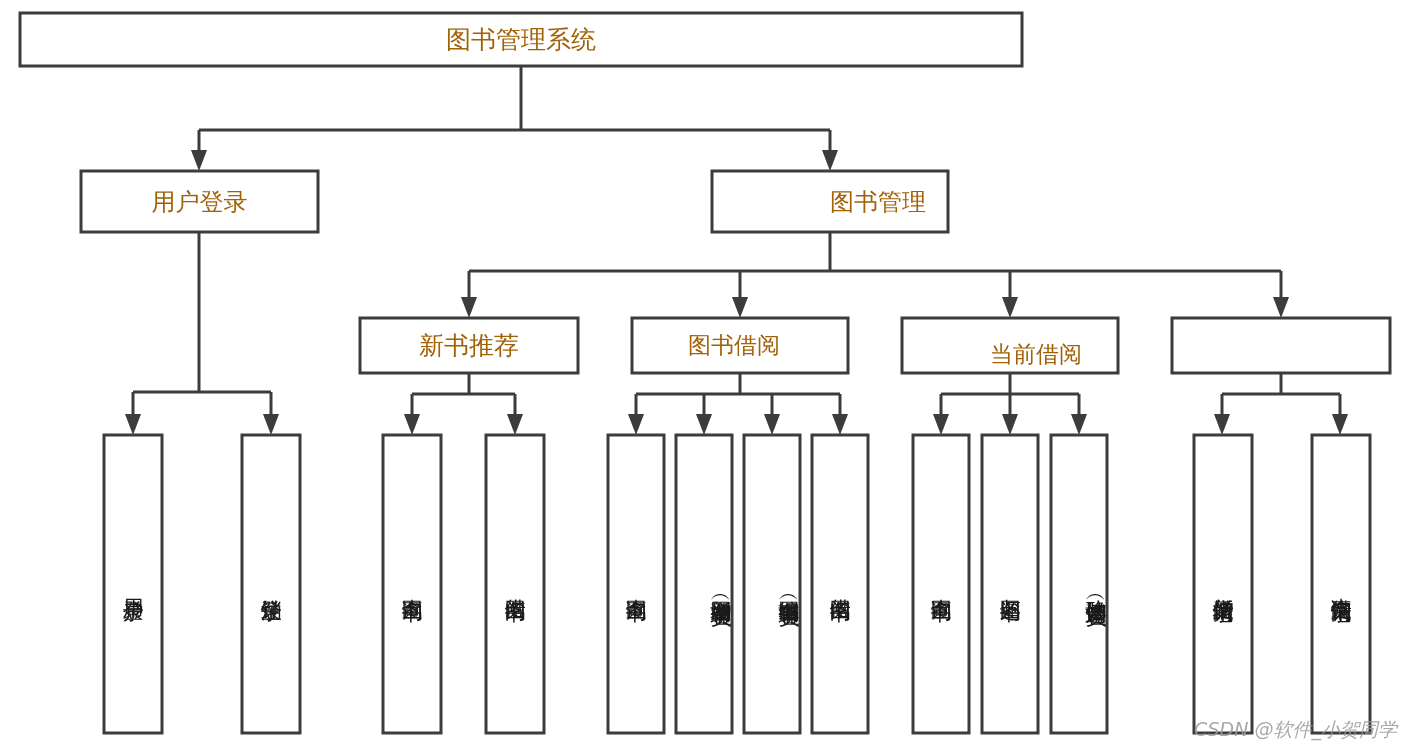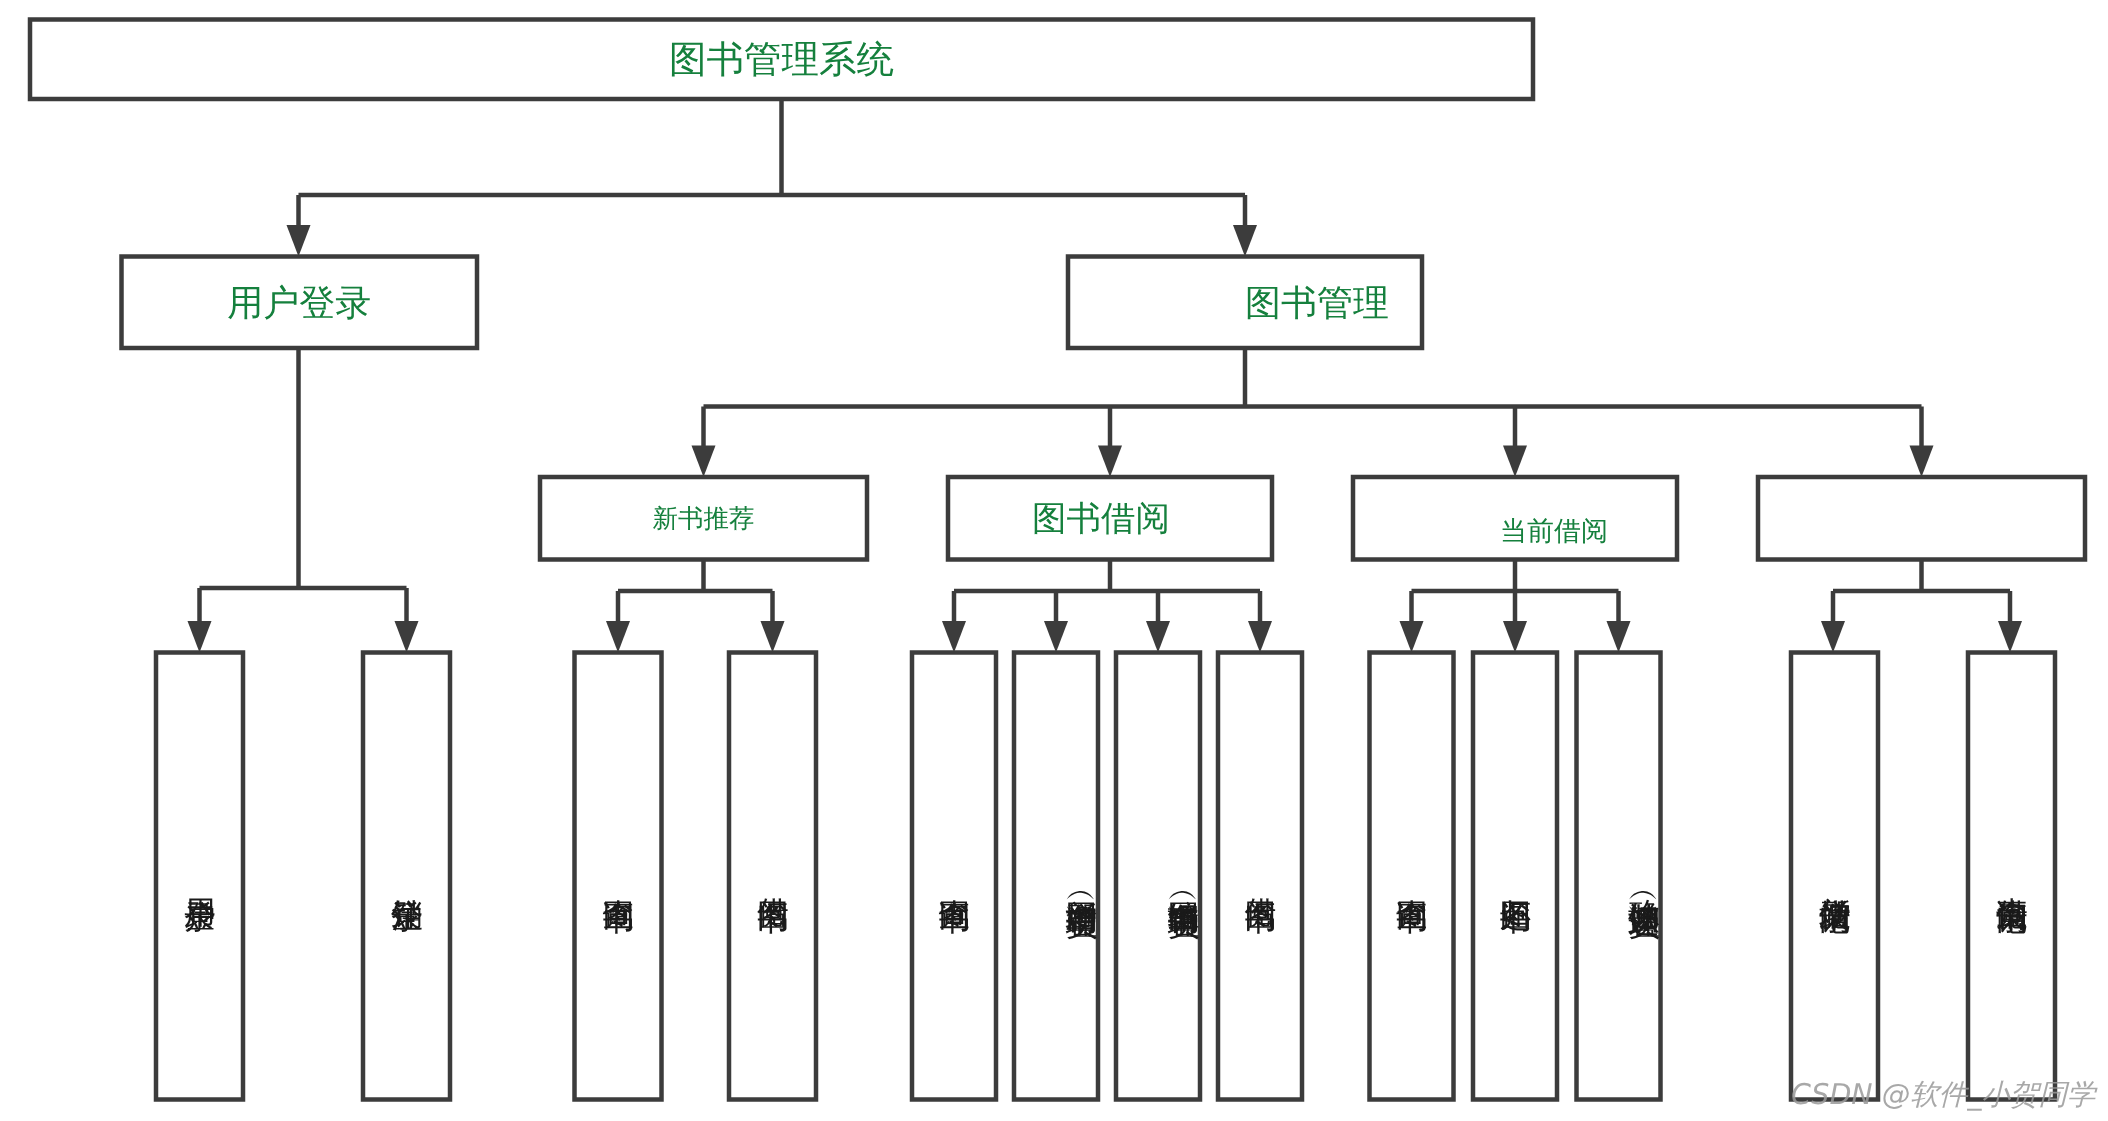--- a/index.html
+++ b/index.html
@@ -54,21 +54,21 @@
     display: flex;
     align-items: center;
     justify-content: center;
     white-space: nowrap;
     letter-spacing: 1px;
     pointer-events: none;
   }
   .hlabel {
     position: absolute;
     font-family: Liberation Serif, serif;
-    color: #15803d;
+    color: #a16207;
     display: flex;
     align-items: center;
     justify-content: center;
     white-space: nowrap;
     pointer-events: none;
   }
   #watermark {
     position: absolute;
     right: 8px;
     bottom: 4px;
@@ -175,23 +175,23 @@
     <rect class="node-rect" x="1194" y="435" width="58" height="298"></rect>
     <rect class="node-rect" x="1312" y="435" width="58" height="298"></rect>
 
   </svg>
 
   <div class="hlabel" style="left:20px; top:13px; width:1002px; height:53px; font-size:25px;">图书管理系统</div>
 
   <div class="hlabel" style="left:81px; top:171px; width:237px; height:61px; font-size:24px;">用户登录</div>
   <div class="hlabel" style="left:712px; top:171px; width:236px; height:61px; font-size:24px;padding-left:48px;">图书管理</div>
 
-  <div class="hlabel" style="left:360px; top:318px; width:218px; height:55px; font-size:17px;">新书推荐</div>
+  <div class="hlabel" style="left:360px; top:318px; width:218px; height:55px; font-size:25px;">新书推荐</div>
   <div class="hlabel" style="left:632px; top:318px; width:204px; height:55px; font-size:23px;">图书借阅</div>
-  <div class="hlabel" style="left:902px; top:318px; width:216px; height:72px; font-size:18px;padding-left:26px;">当前借阅</div>
+  <div class="hlabel" style="left:902px; top:318px; width:216px; height:72px; font-size:23px;padding-left:26px;">当前借阅</div>
 
   <div class="vlabel" style="left:104px; top:435px; width:58px; height:298px;">用户登录</div>
   <div class="vlabel" style="left:242px; top:435px; width:58px; height:298px;">注销登录</div>
 
   <div class="vlabel" style="left:383px; top:435px; width:58px; height:298px;">查询图书</div>
   <div class="vlabel" style="left:486px; top:435px; width:58px; height:298px;">借阅图书</div>
 
   <div class="vlabel" style="left:608px; top:435px; width:56px; height:298px;">查询图书</div>
   <div class="vlabel" style="left:676px; top:435px; width:56px; height:298px; align-items:flex-start; padding-top:6px; box-sizing:border-box;">新增图书（管理员）</div>
   <div class="vlabel" style="left:744px; top:435px; width:56px; height:298px; align-items:flex-start; padding-top:6px; box-sizing:border-box;">编辑图书（管理员）</div>

